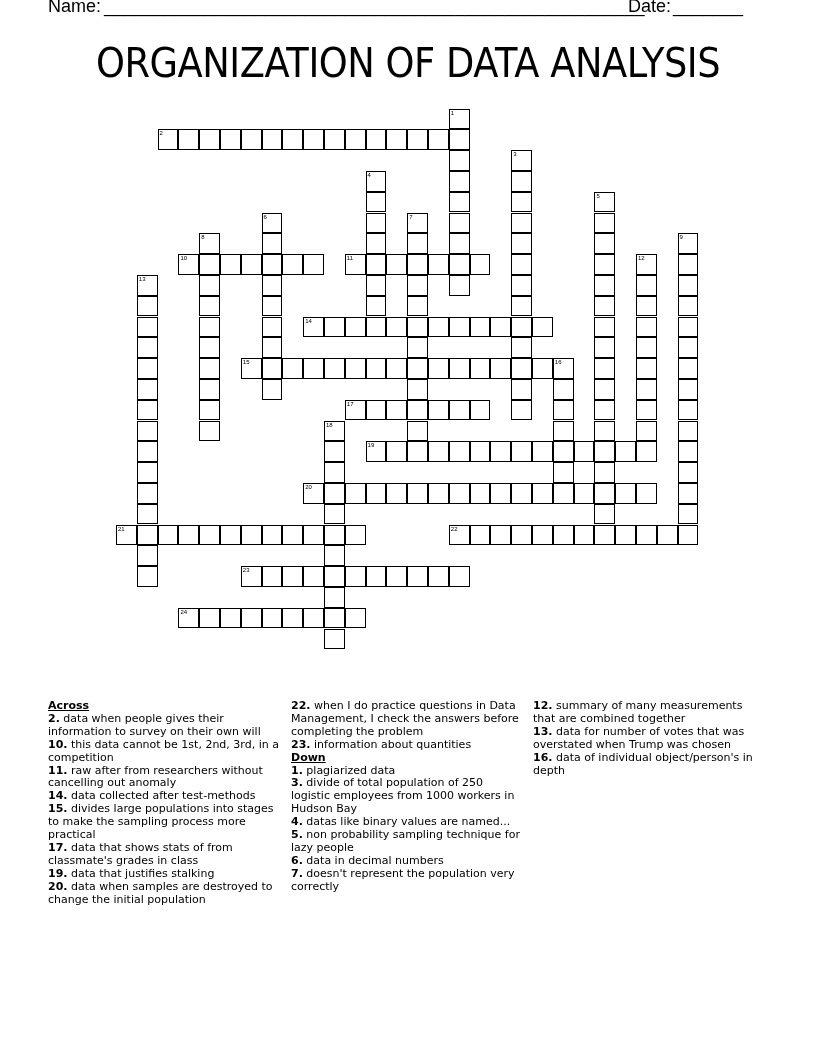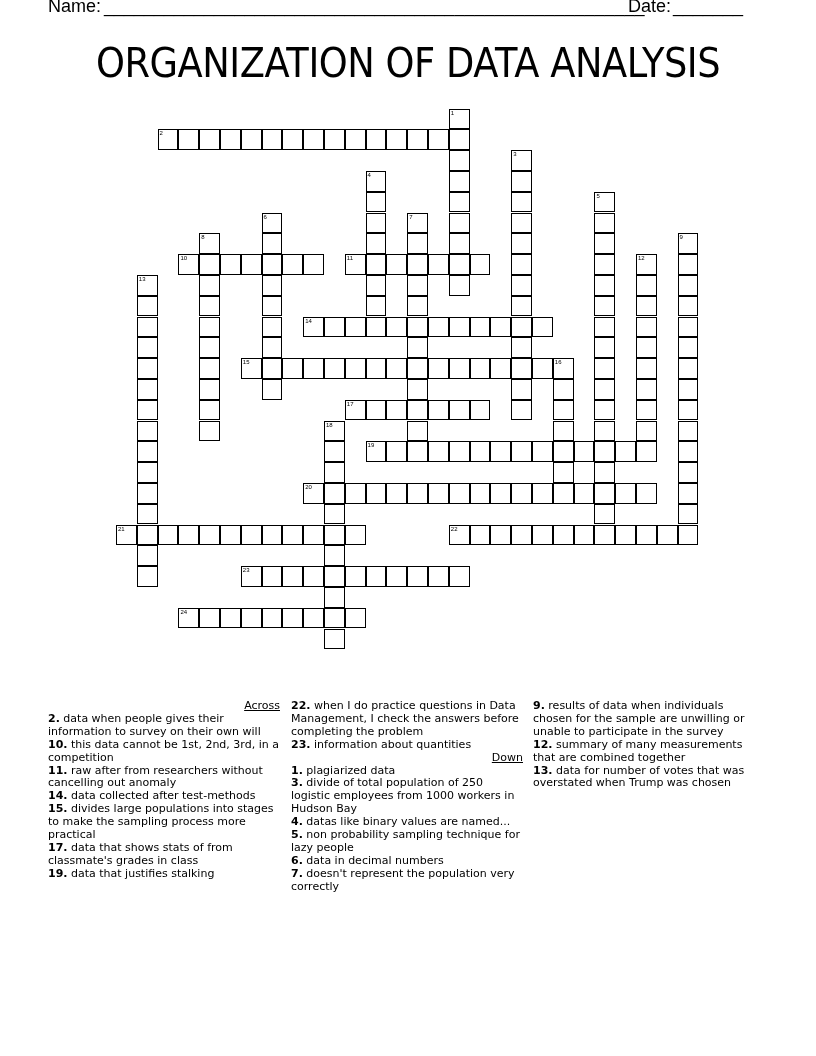--- a/index.html
+++ b/index.html
@@ -24,21 +24,21 @@
     border: 1px solid #000; background: #fff; margin-left: -0.5px; margin-top: -0.5px;
   }
   .cell .num {
     position: absolute; left: 1px; top: 0px; font-family: "Liberation Sans", sans-serif;
     font-size: 6px; line-height: 7px; color: #000;
   }
   .clues {
     position: absolute; top: 700px; font-family: "DejaVu Sans", sans-serif;
     font-size: 11px; line-height: 12.9px; color: #000;
   }
-  .clues .sec { text-decoration: underline; font-weight: normal; text-align: right; }
+  .clues .sec { text-decoration: underline; font-weight: bold; }
   .clue b { font-weight: bold; }
   .col1 { left: 48px; width: 232px; }
   .col2 { left: 291px; width: 232px; }
   .col3 { left: 533px; width: 232px; }
 </style>
 </head>
 <body>
 
 <div class="header-line">
   <span class="name-label">Name:</span>
@@ -350,31 +350,32 @@
 
 <div class="clues col1">
   <div class="sec">Across</div>
   <div class="clue"><b>2.</b> <span>data when people gives their information to survey on their own will</span></div>
   <div class="clue"><b>10.</b> <span>this data cannot be 1st, 2nd, 3rd, in a competition</span></div>
   <div class="clue"><b>11.</b> <span>raw after from researchers without cancelling out anomaly</span></div>
   <div class="clue"><b>14.</b> <span>data collected after test-methods</span></div>
   <div class="clue"><b>15.</b> <span>divides large populations into stages to make the sampling process more practical</span></div>
   <div class="clue"><b>17.</b> <span>data that shows stats of from classmate's grades in class</span></div>
   <div class="clue"><b>19.</b> <span>data that justifies stalking</span></div>
+  <div class="clue"><b>20.</b> <span>data when samples are destroyed to change the initial population</span></div>
 </div>
 
 <div class="clues col2">
   <div class="clue"><b>22.</b> <span>when I do practice questions in Data Management, I check the answers before completing the problem</span></div>
   <div class="clue"><b>23.</b> <span>information about quantities</span></div>
   <div class="sec">Down</div>
   <div class="clue"><b>1.</b> <span>plagiarized data</span></div>
   <div class="clue"><b>3.</b> <span>divide of total population of 250 logistic employees from 1000 workers in Hudson Bay</span></div>
   <div class="clue"><b>4.</b> <span>datas like binary values are named...</span></div>
   <div class="clue"><b>5.</b> <span>non probability sampling technique for lazy people</span></div>
   <div class="clue"><b>6.</b> <span>data in decimal numbers</span></div>
   <div class="clue"><b>7.</b> <span>doesn't represent the population very correctly</span></div>
 </div>
 
 <div class="clues col3">
-  <div class="clue"><b>9.</b> <span>results of data when individuals chosen for the sample are unwilling or unable to participate in the survey</span></div>
   <div class="clue"><b>12.</b> <span>summary of many measurements that are combined together</span></div>
   <div class="clue"><b>13.</b> <span>data for number of votes that was overstated when Trump was chosen</span></div>
+  <div class="clue"><b>16.</b> <span>data of individual object/person's in depth</span></div>
 </div>
 
 </body></html>

